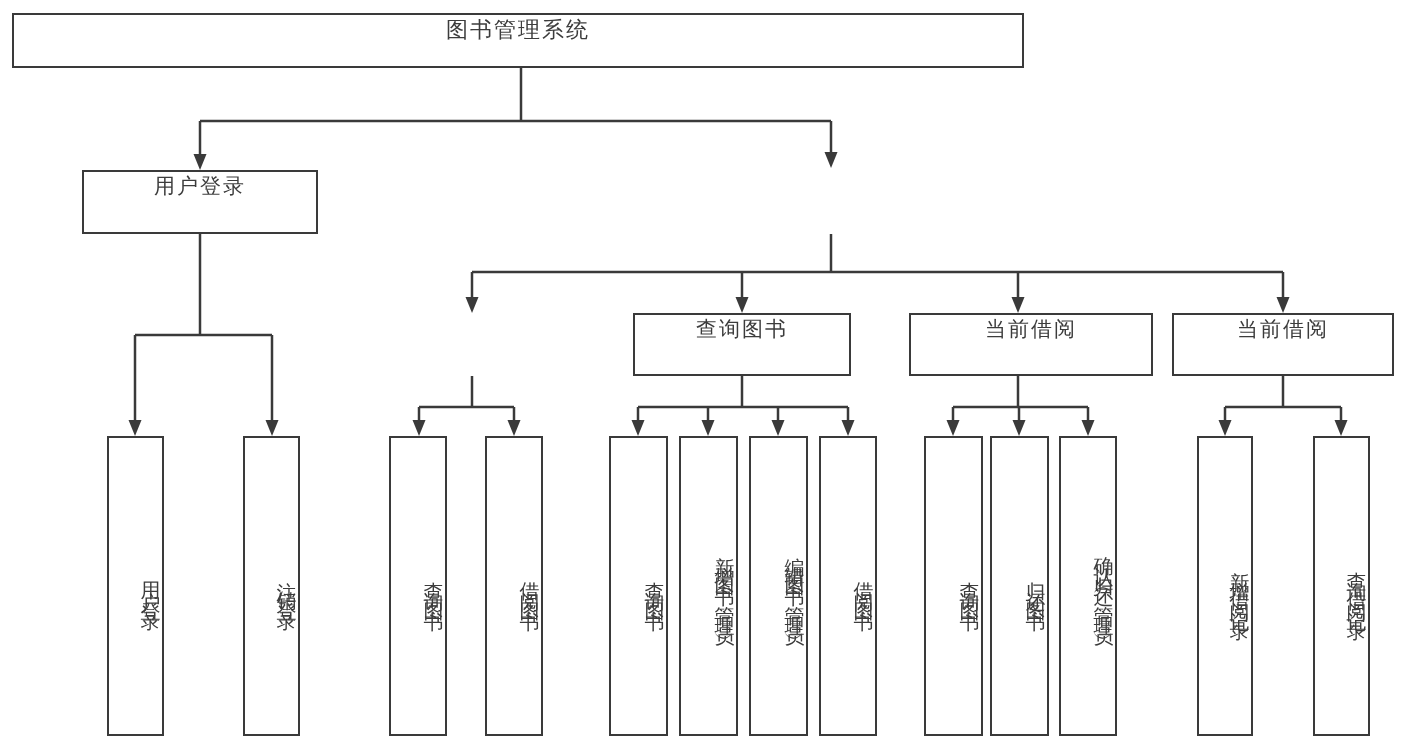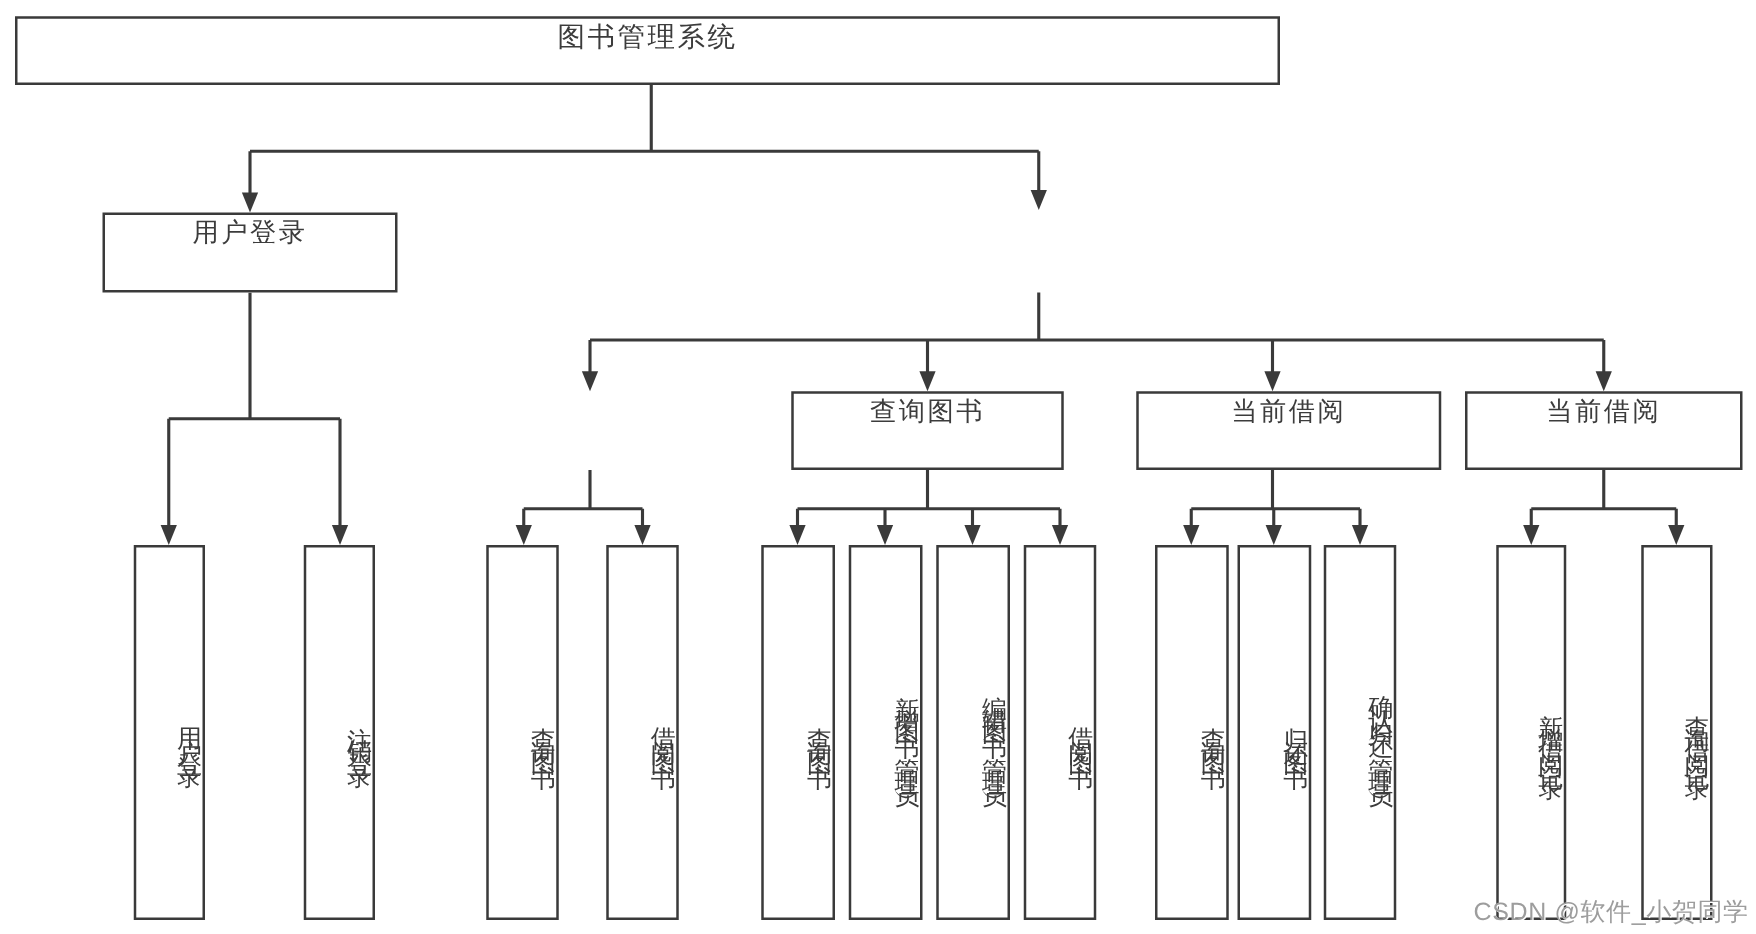--- a/index.html
+++ b/index.html
@@ -163,14 +163,13 @@
     <span>确认归还（管理员）</span>
   </div>
 
   <div class="box leaf" style="left:1197px;top:436px;width:56px;height:300px;">
     <span>新增借阅记录</span>
   </div>
   <div class="box leaf" style="left:1313px;top:436px;width:57px;height:300px;">
     <span>查询借阅记录</span>
   </div>
 
-  <div class="watermark">CSDN @软件_小贺同学</div>
 </div>
 
 </body></html>

